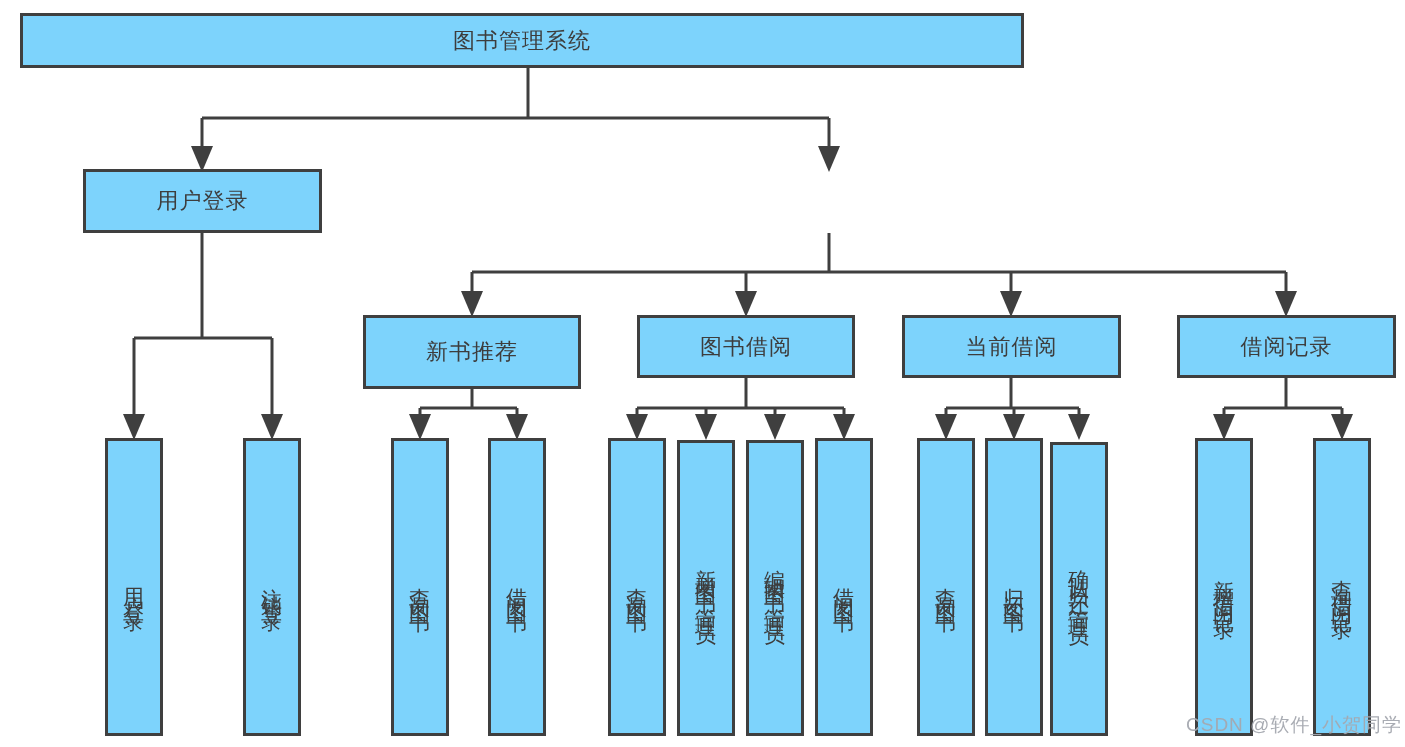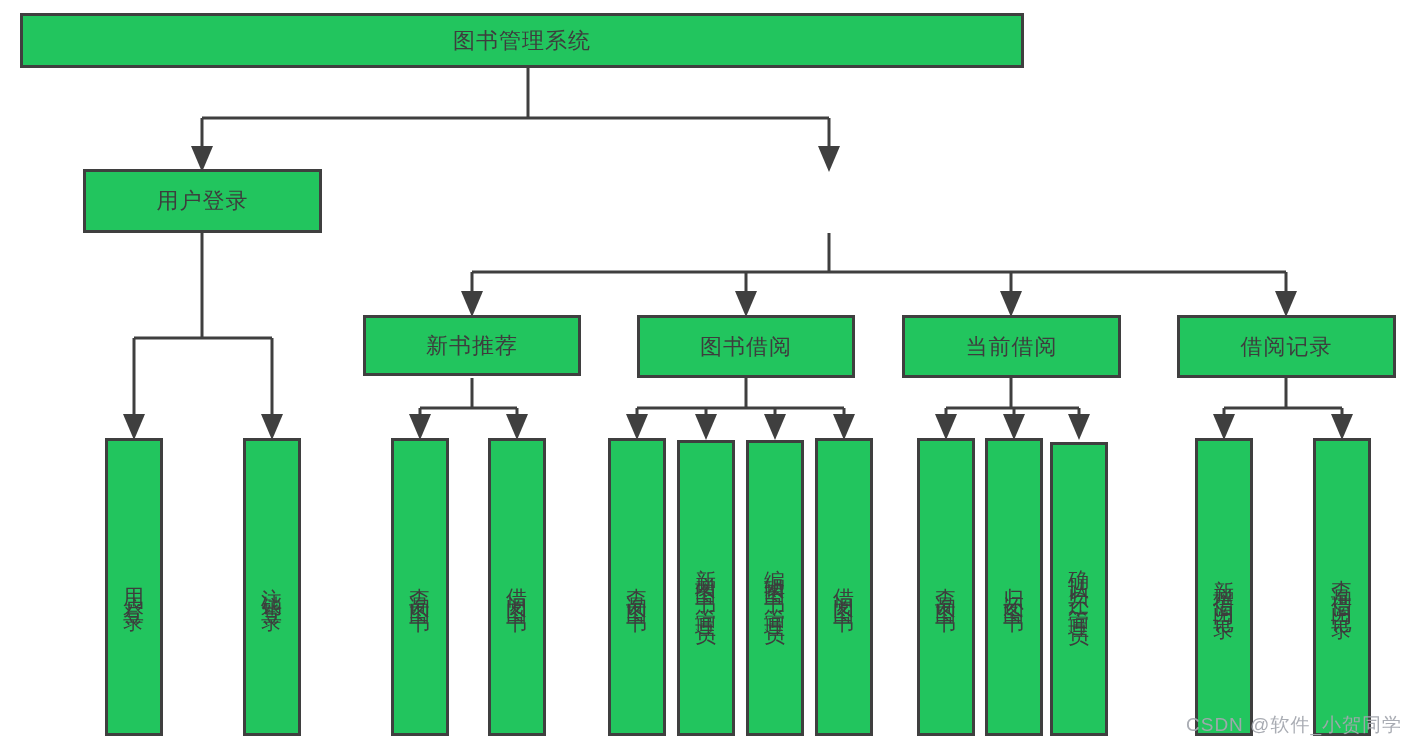--- a/index.html
+++ b/index.html
@@ -9,21 +9,21 @@
     background:#ffffff;
     overflow:hidden;
     font-family:"Liberation Sans",sans-serif;
     color:#3d3d3d;
   }
   .wires{position:absolute;left:0;top:0;z-index:1;}
   .box{
     position:absolute;
     box-sizing:border-box;
     border:3px solid #3f3f3f;
-    background:#22c55e;
+    background:#7dd3fc;
     display:flex;
     align-items:center;
     justify-content:center;
     z-index:2;
   }
   .box .hlabel{
     font-size:22px;
     letter-spacing:1px;
     color:#3d3d3d;
     white-space:nowrap;
@@ -122,21 +122,21 @@
   </svg>
 
   <div class="box" style="left:20px;top:13px;width:1004px;height:55px">
     <span class="hlabel">图书管理系统</span>
   </div>
 
   <div class="box" style="left:83px;top:169px;width:239px;height:64px">
     <span class="hlabel">用户登录</span>
   </div>
 
-  <div class="box" style="left:363px;top:315px;width:218px;height:61px">
+  <div class="box" style="left:363px;top:315px;width:218px;height:74px">
     <span class="hlabel">新书推荐</span>
   </div>
   <div class="box" style="left:902px;top:315px;width:219px;height:63px">
     <span class="hlabel">当前借阅</span>
   </div>
   <div class="box" style="left:637px;top:315px;width:218px;height:63px">
     <span class="hlabel">图书借阅</span>
   </div>
   <div class="box" style="left:1177px;top:315px;width:219px;height:63px">
     <span class="hlabel">借阅记录</span>

